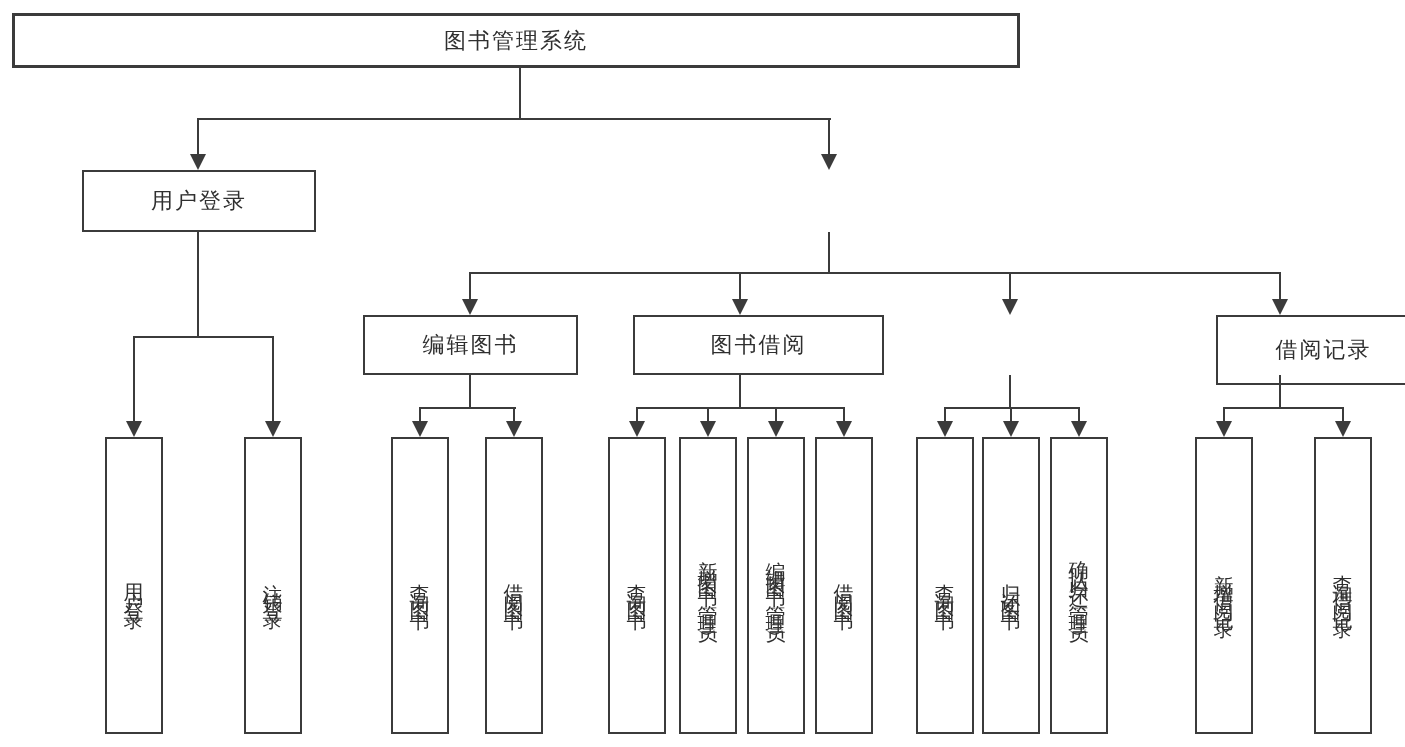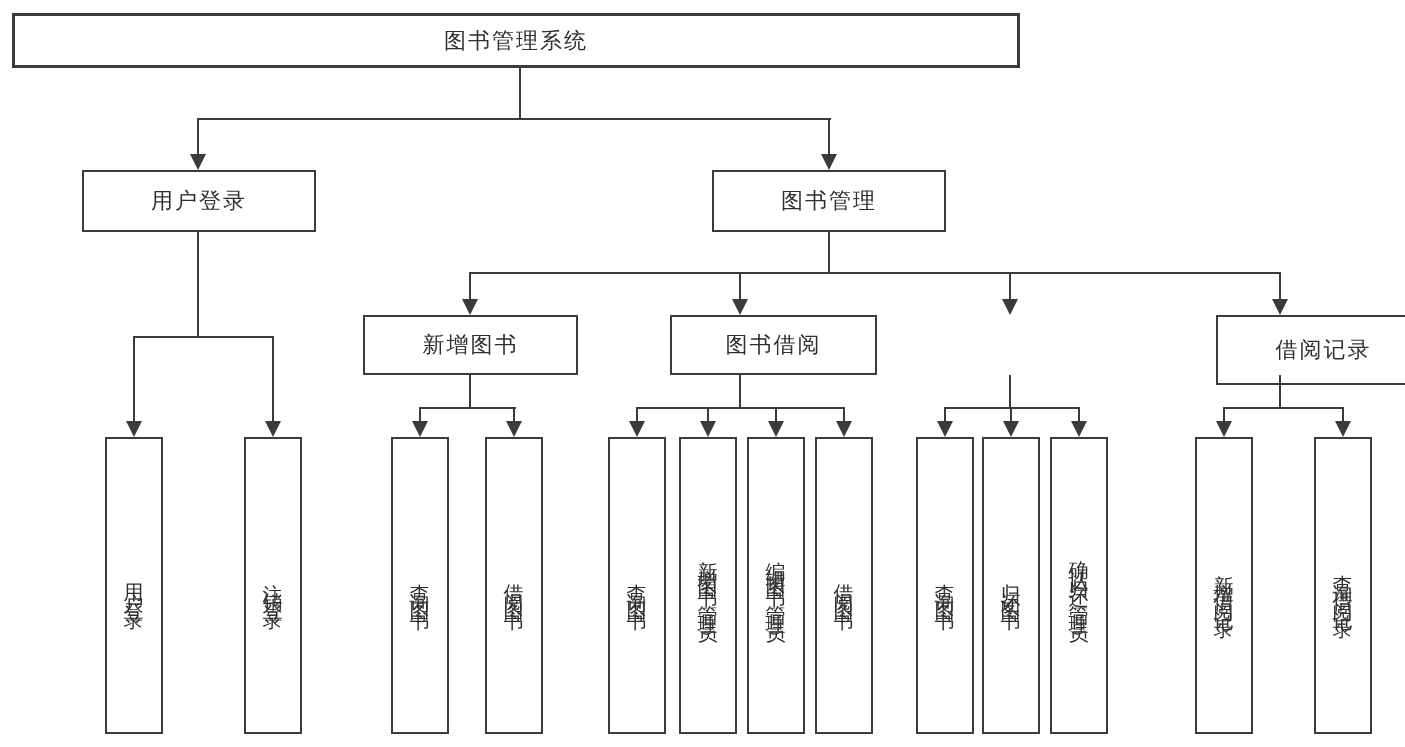--- a/index.html
+++ b/index.html
@@ -41,46 +41,43 @@
   <div class="vl" style="left:519px;top:68px;height:50px"></div>
   <div class="hl" style="left:197px;top:118px;width:634px"></div>
   <div class="vl" style="left:197px;top:118px;height:38px"></div>
   <div class="ar" style="left:190px;top:154px"></div>
   <div class="vl" style="left:828px;top:118px;height:38px"></div>
   <div class="ar" style="left:821px;top:154px"></div>
 
   <div class="box hbox" style="left:82px;top:170px;width:234px;height:62px">
     <span>用户登录</span>
   </div>
-  <div class="box hbox" style="left:712px;top:170px;width:234px;height:62px">
-    <span>图书管理</span>
-  </div>
 
   <div class="vl" style="left:197px;top:232px;height:104px"></div>
   <div class="hl" style="left:133px;top:336px;width:141px"></div>
   <div class="vl" style="left:133px;top:336px;height:87px"></div>
   <div class="ar" style="left:126px;top:421px"></div>
   <div class="vl" style="left:272px;top:336px;height:87px"></div>
   <div class="ar" style="left:265px;top:421px"></div>
 
   <div class="vl" style="left:828px;top:232px;height:40px"></div>
   <div class="hl" style="left:469px;top:272px;width:812px"></div>
   <div class="vl" style="left:469px;top:272px;height:29px"></div>
   <div class="ar" style="left:462px;top:299px"></div>
   <div class="vl" style="left:739px;top:272px;height:29px"></div>
   <div class="ar" style="left:732px;top:299px"></div>
   <div class="vl" style="left:1009px;top:272px;height:29px"></div>
   <div class="ar" style="left:1002px;top:299px"></div>
   <div class="vl" style="left:1279px;top:272px;height:29px"></div>
   <div class="ar" style="left:1272px;top:299px"></div>
 
   <div class="box hbox" style="left:363px;top:315px;width:215px;height:60px">
-    <span>新增图书</span>
+    <span>编辑图书</span>
   </div>
-  <div class="box hbox" style="left:670px;top:315px;width:207px;height:60px">
+  <div class="box hbox" style="left:633px;top:315px;width:251px;height:60px">
     <span>图书借阅</span>
   </div>
   <div class="box hbox" style="left:1216px;top:315px;width:215px;height:70px">
     <span>借阅记录</span>
   </div>
 
   <div class="vl" style="left:469px;top:375px;height:32px"></div>
   <div class="hl" style="left:419px;top:407px;width:97px"></div>
   <div class="vl" style="left:419px;top:407px;height:16px"></div>
   <div class="ar" style="left:412px;top:421px"></div>

